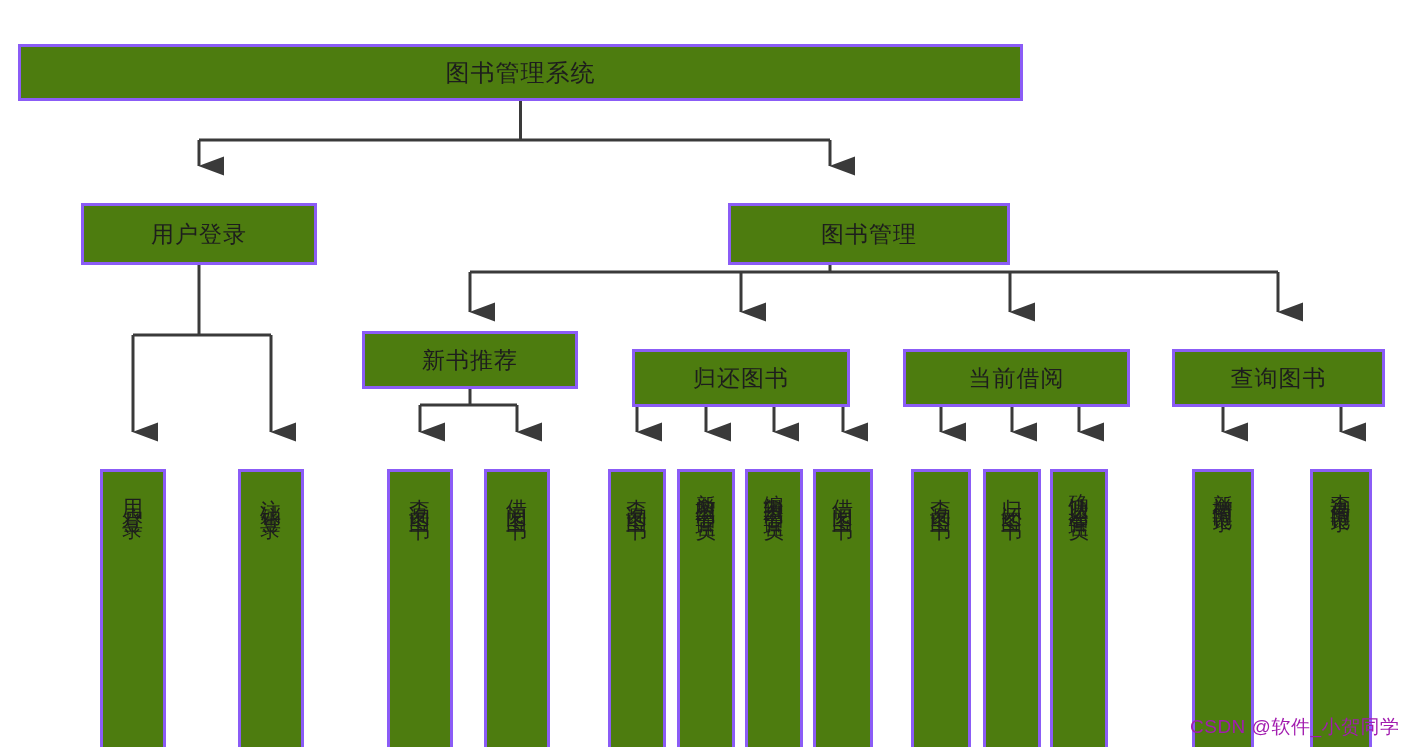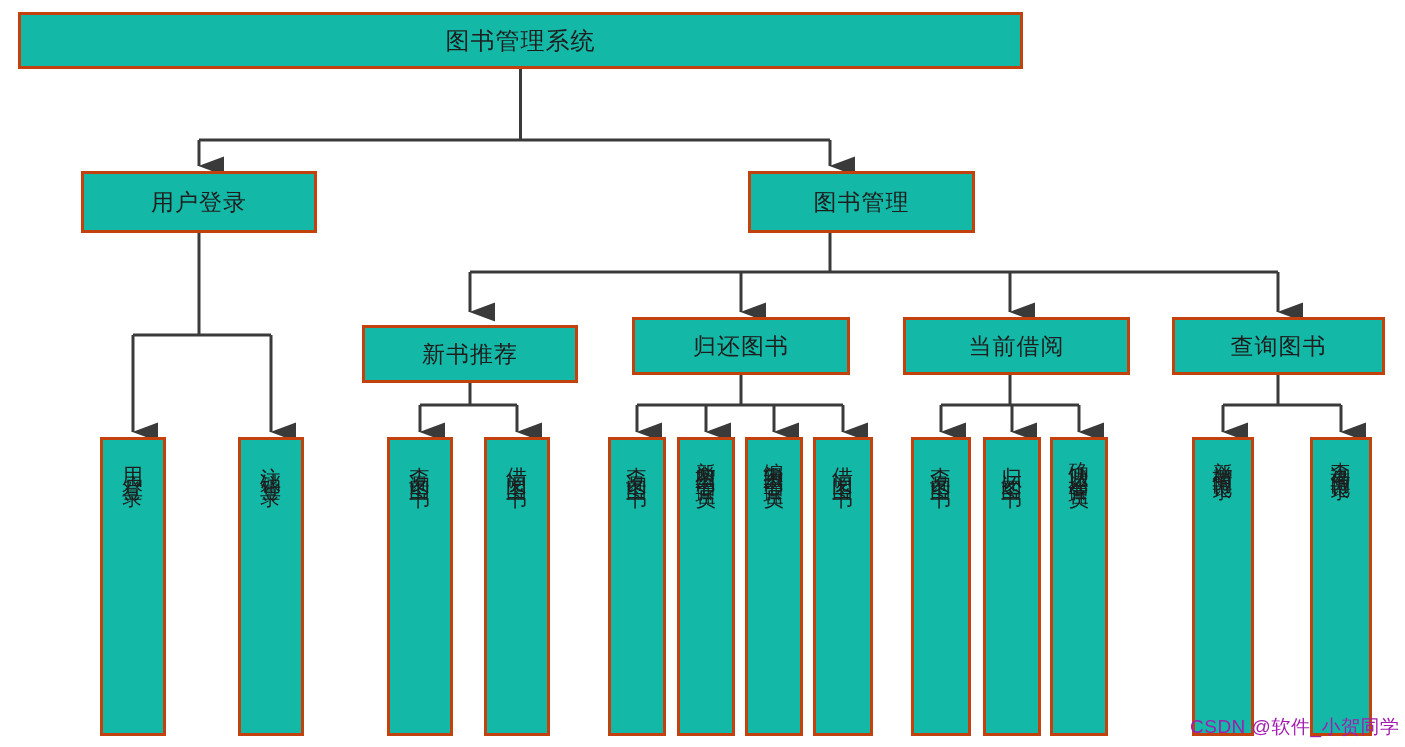--- a/index.html
+++ b/index.html
@@ -22,26 +22,27 @@
     position: absolute;
     left: 0;
     top: 0;
     width: 1405px;
     height: 747px;
     pointer-events: none;
   }
   .node {
     position: absolute;
     box-sizing: border-box;
-    background: #14b8a6;
-    border: 3px solid #c2410c;
+    background: #4d7c0f;
+    border: 3px solid #8b5cf6;
     display: flex;
     align-items: center;
     justify-content: center;
     color: #1d1d1d;
+    margin-top: 32px;
   }
   .node .label {
     display: block;
     text-align: center;
     line-height: 1.25;
     white-space: nowrap;
   }
   
   .node.horiz .label {
     font-size: 23px;
@@ -136,25 +137,25 @@
     </g>
   </svg>
 
   <div class="node horiz root" style="left:18px;top:12px;width:1005px;height:57px;">
     <span class="label">图书管理系统</span>
   </div>
 
   <div class="node horiz" style="left:81px;top:171px;width:236px;height:62px;">
     <span class="label">用户登录</span>
   </div>
-  <div class="node horiz" style="left:748px;top:171px;width:227px;height:62px;">
+  <div class="node horiz" style="left:728px;top:171px;width:282px;height:62px;">
     <span class="label">图书管理</span>
   </div>
 
-  <div class="node horiz" style="left:362px;top:325px;width:216px;height:58px;">
+  <div class="node horiz" style="left:362px;top:299px;width:216px;height:58px;">
     <span class="label">新书推荐</span>
   </div>
   <div class="node horiz" style="left:632px;top:317px;width:218px;height:58px;">
     <span class="label">归还图书</span>
   </div>
   <div class="node horiz" style="left:903px;top:317px;width:227px;height:58px;">
     <span class="label">当前借阅</span>
   </div>
   <div class="node horiz" style="left:1172px;top:317px;width:213px;height:58px;">
     <span class="label">查询图书</span>

